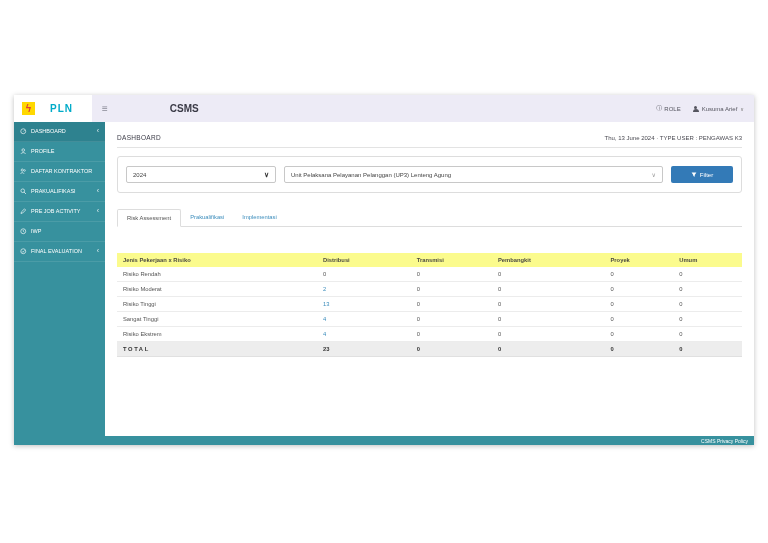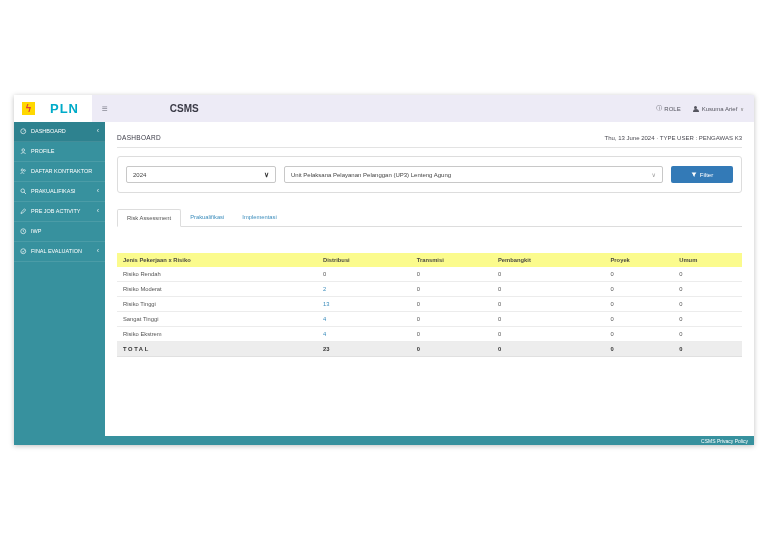--- a/index.html
+++ b/index.html
@@ -5,21 +5,21 @@
   * { margin:0; padding:0; box-sizing:border-box; }
   html,body { width:768px; height:543px; background:#ffffff; font-family:"Liberation Sans", sans-serif; }
   .app { position:absolute; left:14px; top:95px; width:740px; height:350px;
          background:#fff; box-shadow:0 1px 5px rgba(0,0,0,0.25); display:flex; flex-direction:column; overflow:hidden; }
 
   
   .hdr { height:27px; display:flex; align-items:stretch; flex:0 0 auto; background:#edebf6; }
   .brand { width:78px; background:#ffffff; display:flex; align-items:center; padding-left:8px; gap:3px; }
   .logo { width:13px; height:13px; background:#ffd800; display:flex; align-items:center; justify-content:center;
           font-size:10px; color:#e03a3a; font-weight:bold; line-height:1; }
-  .brand-name { font-size:13px; font-weight:bold; color:#00abc8; letter-spacing:1px;padding-left:12px; }
+  .brand-name { font-size:10px; font-weight:bold; color:#00abc8; letter-spacing:1px;padding-left:12px; }
   .topbar { flex:1; display:flex; align-items:center; padding:0 10px; }
   .burger { color:#8a8a96; font-size:10px; margin-right:14px; cursor:pointer; }
   .app-title { font-size:10px; font-weight:bold; color:#3a3a46;padding-left:48px; }
   .hdr-right { margin-left:auto; display:flex; align-items:center; gap:12px; font-size:6px; color:#55555f; }
   .role-chip { display:flex; align-items:center; gap:2px; cursor:pointer; }
   .user-chip { display:flex; align-items:center; gap:3px; cursor:pointer; }
   .person-ico { width:6px; height:6px; position:relative; display:inline-block; }
   .person-ico::before { content:""; position:absolute; left:1.5px; top:0; width:3px; height:3px; border-radius:50%; background:#55555f; }
   .person-ico::after { content:""; position:absolute; left:0; bottom:0; width:6px; height:3px; border-radius:3px 3px 0 0; background:#55555f; }
   .caret { font-size:5px; color:#777; }

